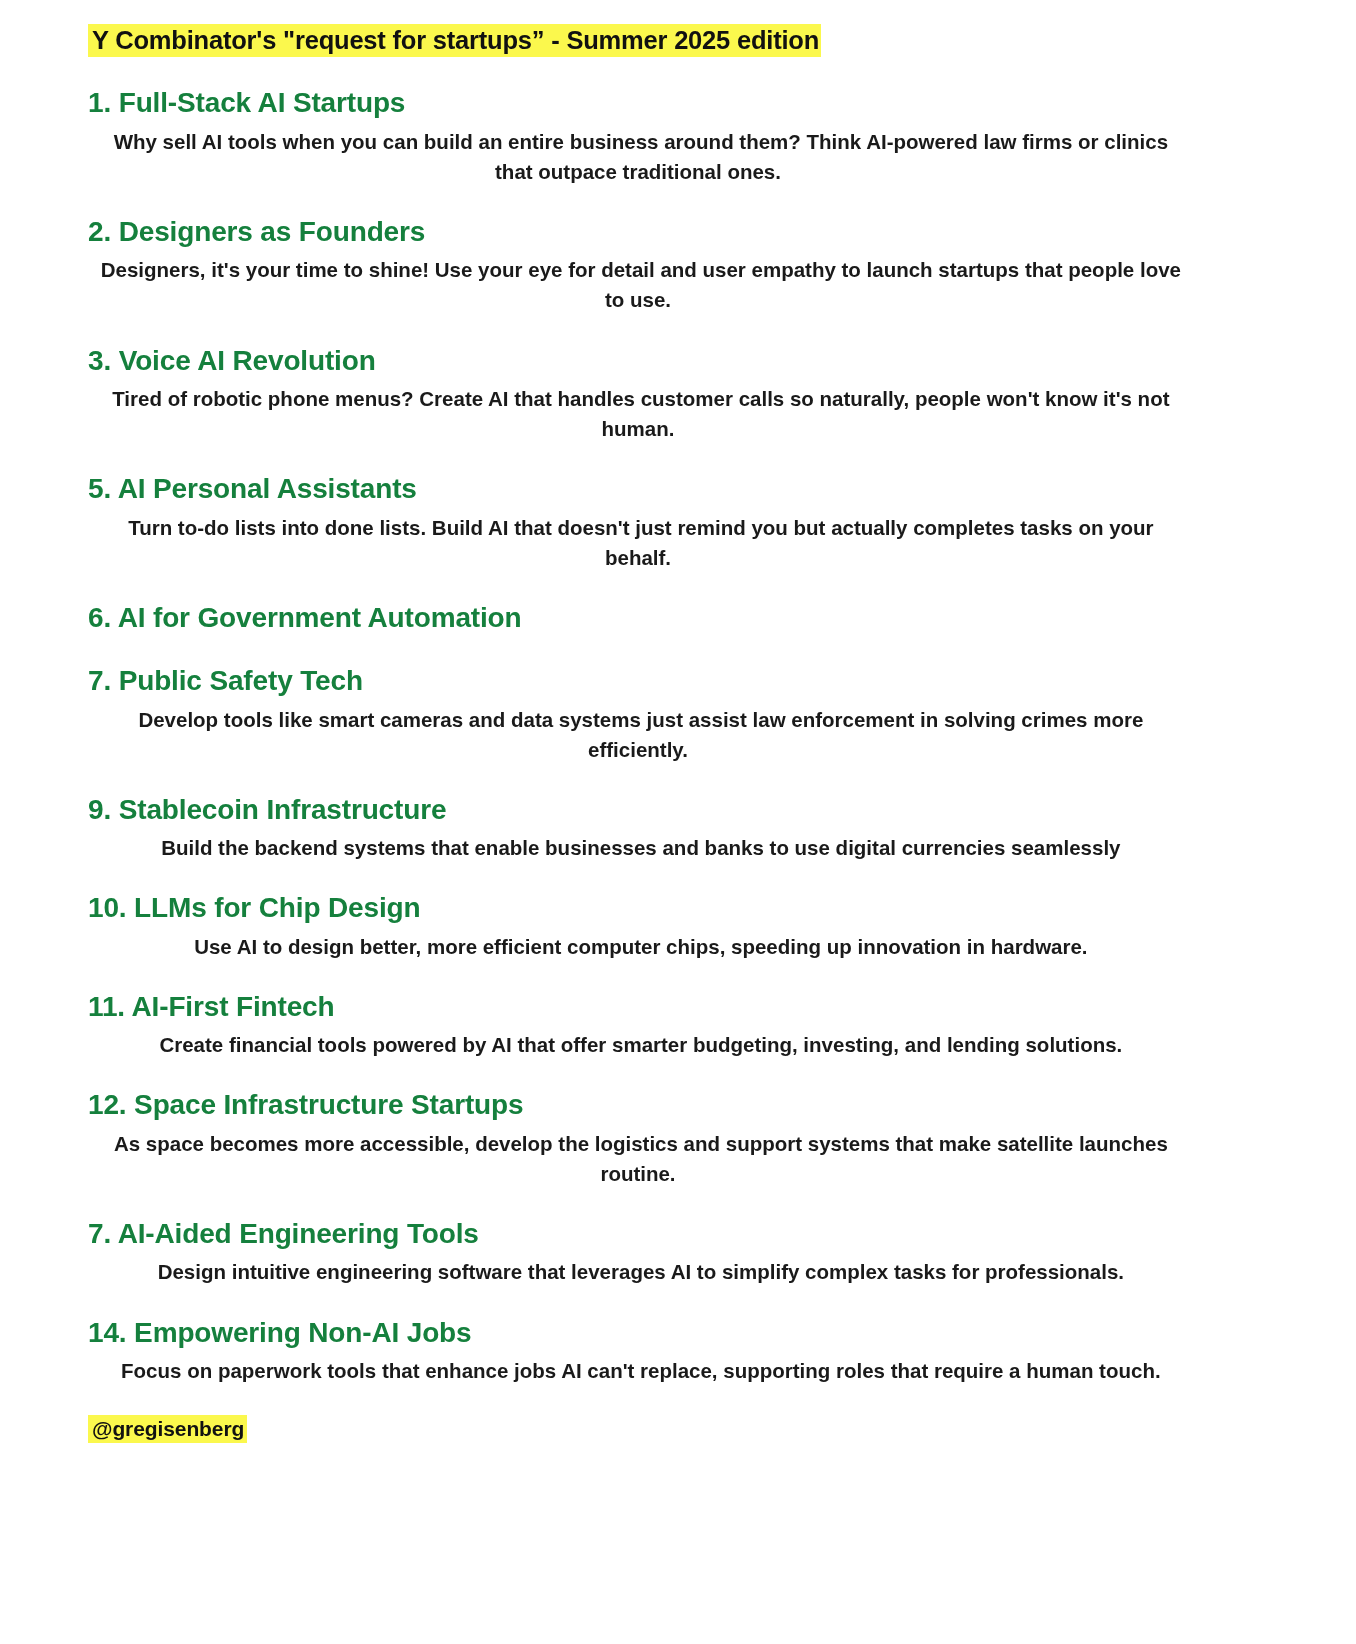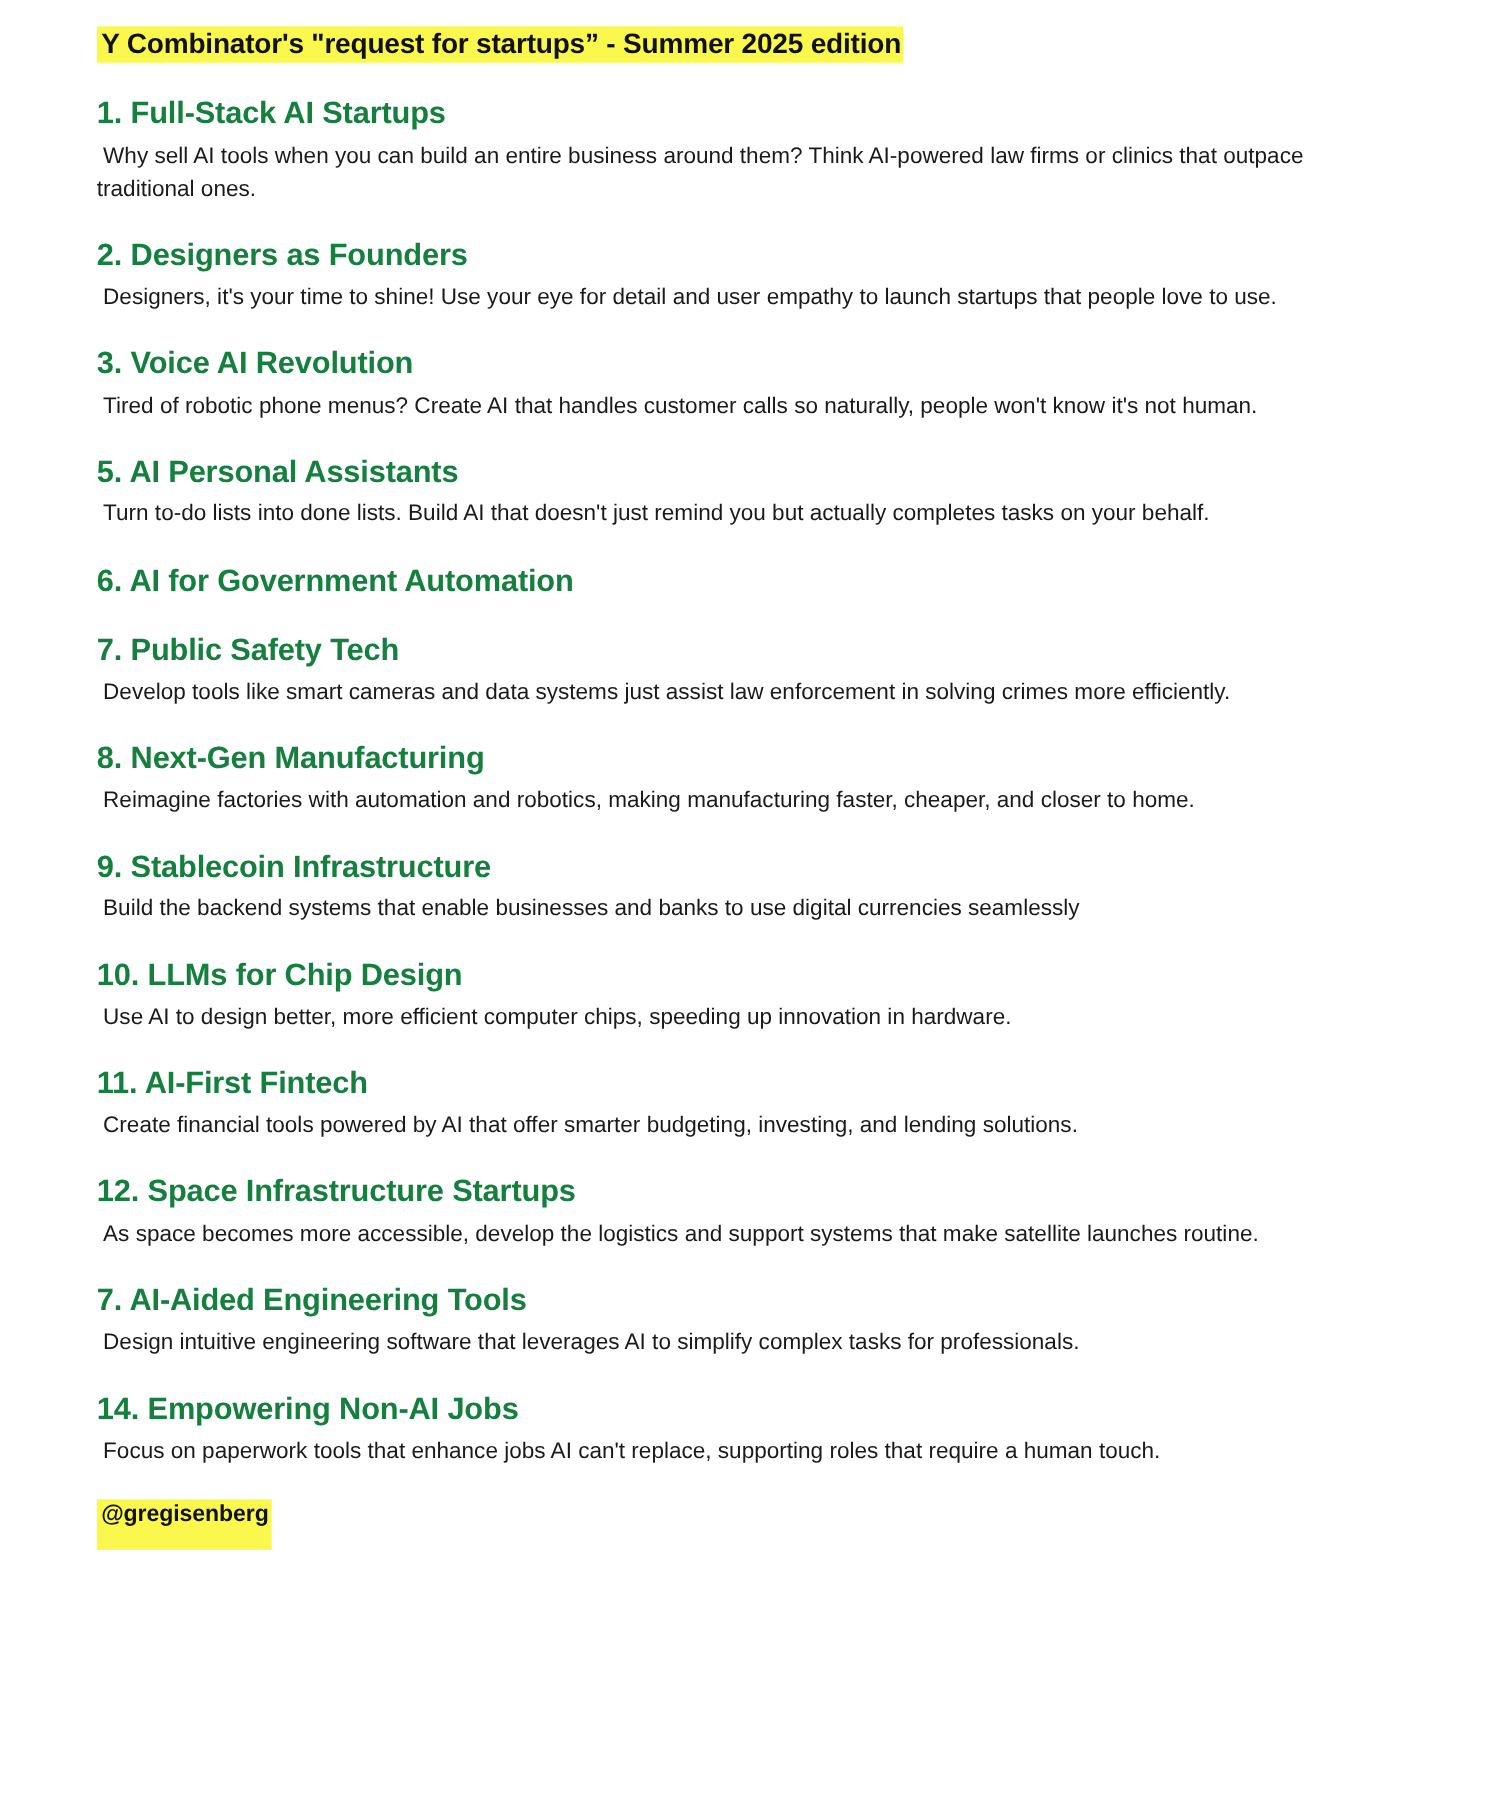--- a/index.html
+++ b/index.html
@@ -52,42 +52,43 @@
   .item-heading {
     font-size: 28px;
     font-weight: bold;
     letter-spacing: -0.15px;
     line-height: 1.3;
     margin: 0 0 5px 0;
     color: #15803d;
   }
   .item-body {
     font-size: 20.5px;
-    font-weight: normal;
+    font-weight: bold;
     line-height: 1.47;
     margin: 0;
     max-width: 1100px;
     color: #1a1a1a;
     white-space: pre-wrap;
+    text-align: center;
   }
 
   
   .handle-row {
     margin: 0;
     line-height: 1.2;
   }
   .handle {
     display: inline;
     font-size: 21px;
     font-weight: bold;
     letter-spacing: -0.1px;
     background-color: #fbf84d;
     box-decoration-break: clone;
     -webkit-box-decoration-break: clone;
-    padding: 2px 3px 21px 4px;
+    padding: 2px 3px 3px 4px;
     color: #111111;
   }
 </style>
 </head>
 <body>
 
 <div class="page">
 
   <p class="doc-title-row">
     <span class="doc-title">Y Combinator's "request for startups” - Summer 2025 edition</span>
@@ -111,24 +112,20 @@
         <div class="item-body"> Turn to-do lists into done lists. Build AI that doesn't just remind you but actually completes tasks on your behalf.</div>
       </div>
       <div class="item">
         <div class="item-heading">6. AI for Government Automation</div>
       </div>
       <div class="item">
         <div class="item-heading">7. Public Safety Tech</div>
         <div class="item-body"> Develop tools like smart cameras and data systems just assist law enforcement in solving crimes more efficiently.</div>
       </div>
       <div class="item">
-        <div class="item-heading">8. Next-Gen Manufacturing</div>
-        <div class="item-body"> Reimagine factories with automation and robotics, making manufacturing faster, cheaper, and closer to home.</div>
-      </div>
-      <div class="item">
         <div class="item-heading">9. Stablecoin Infrastructure</div>
         <div class="item-body"> Build the backend systems that enable businesses and banks to use digital currencies seamlessly</div>
       </div>
       <div class="item">
         <div class="item-heading">10. LLMs for Chip Design</div>
         <div class="item-body"> Use AI to design better, more efficient computer chips, speeding up innovation in hardware.</div>
       </div>
       <div class="item">
         <div class="item-heading">11. AI-First Fintech</div>
         <div class="item-body"> Create financial tools powered by AI that offer smarter budgeting, investing, and lending solutions.</div>

